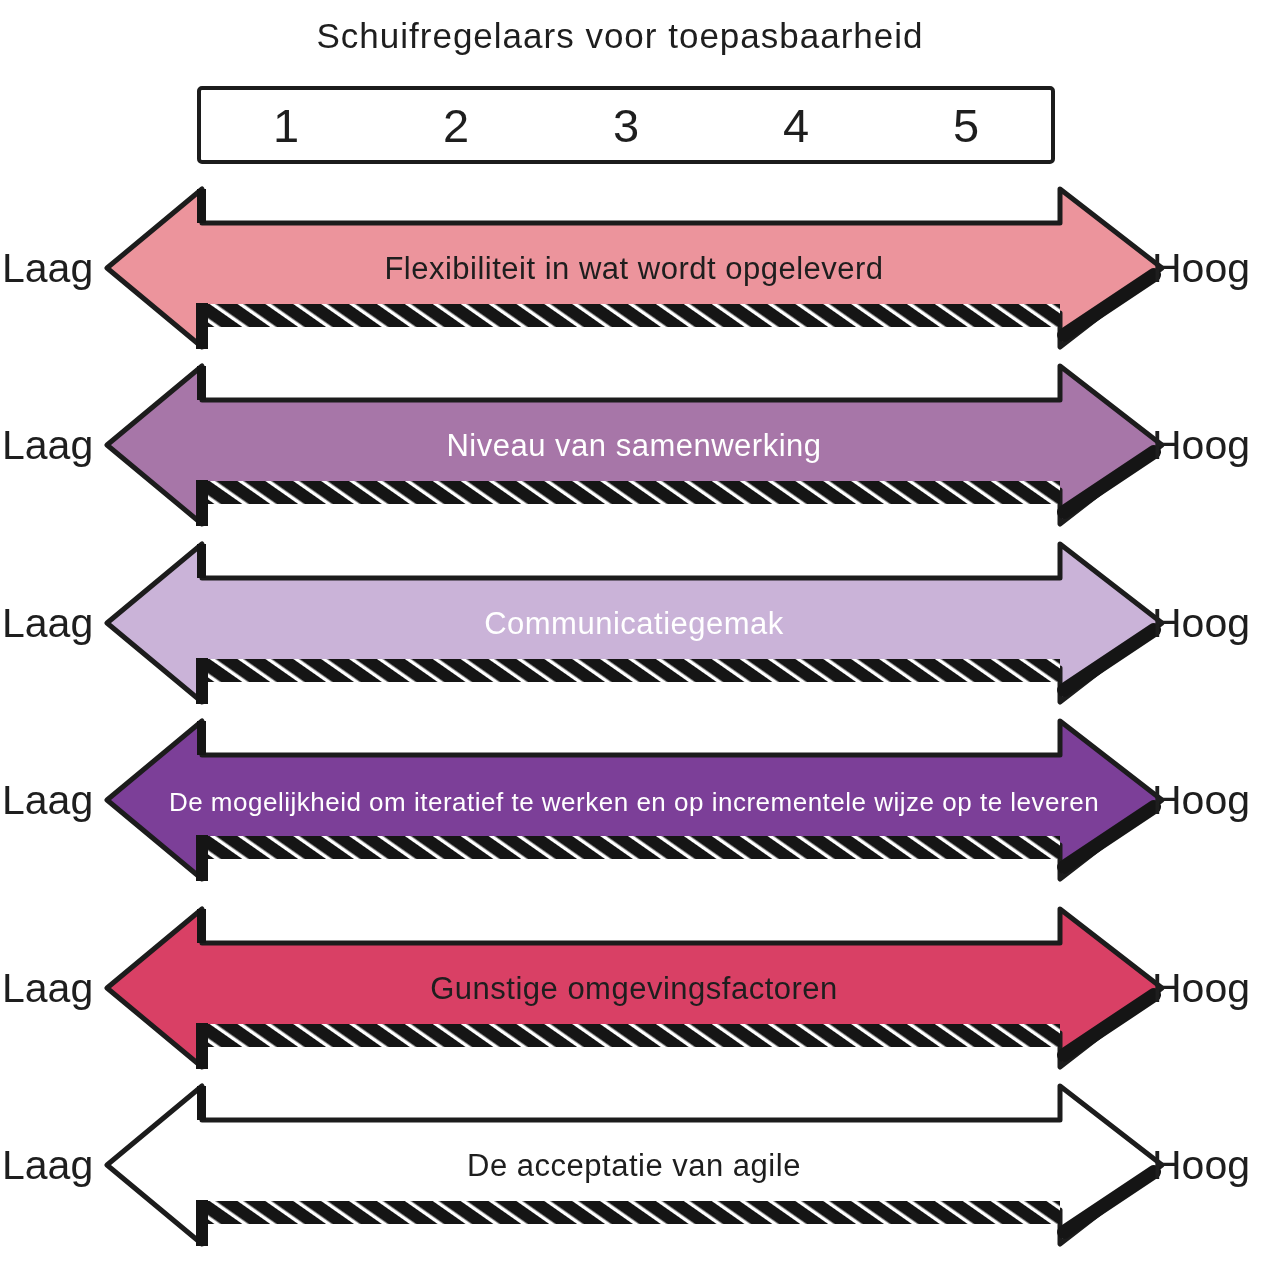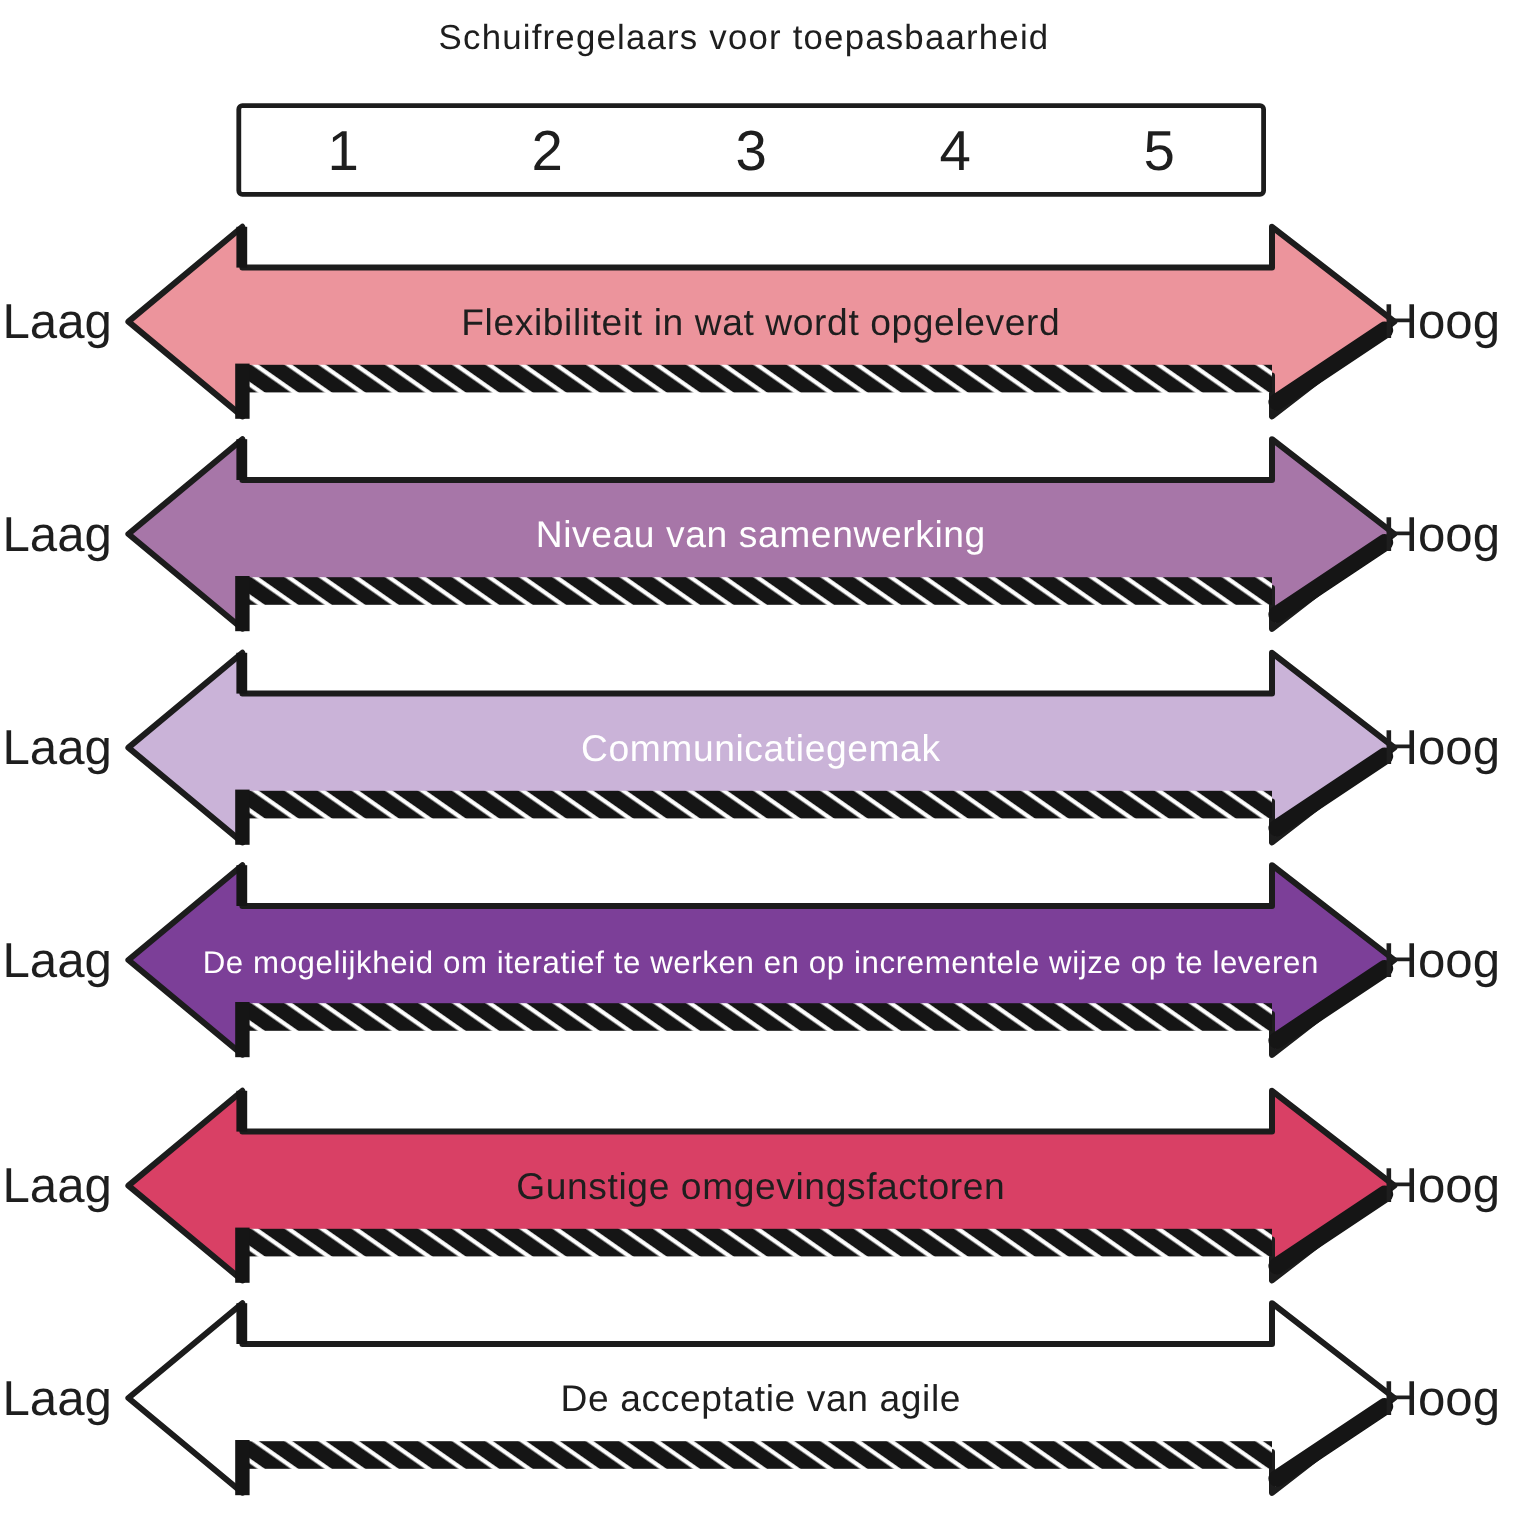--- a/index.html
+++ b/index.html
@@ -14,21 +14,21 @@
     background: #ffffff;
     overflow: hidden;
     font-family: "Liberation Sans", sans-serif;
   }
   .title {
     position: absolute;
     top: 16px;
     left: 0;
     width: 1240px;
     text-align: center;
-    font-size: 29px;
+    font-size: 35px;
     letter-spacing: 1px;
     color: #1e1e1e;
   }
   .scale-box {
     position: absolute;
     left: 197px;
     top: 86px;
     width: 850px;
     height: 70px;
     border: 4px solid #1c1c1c;

